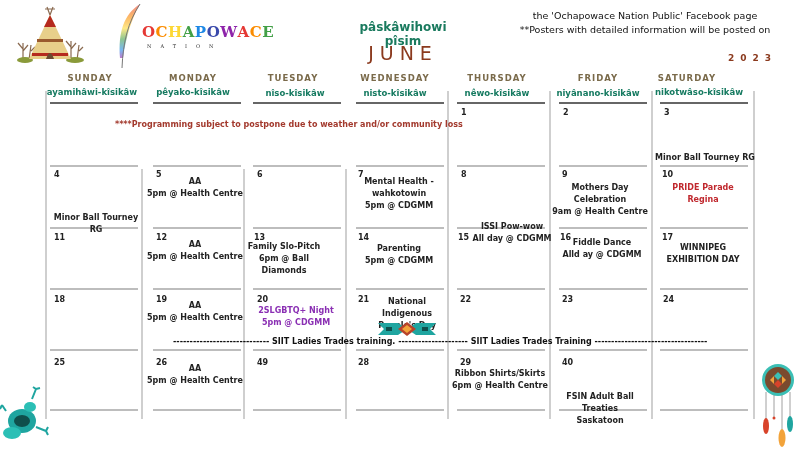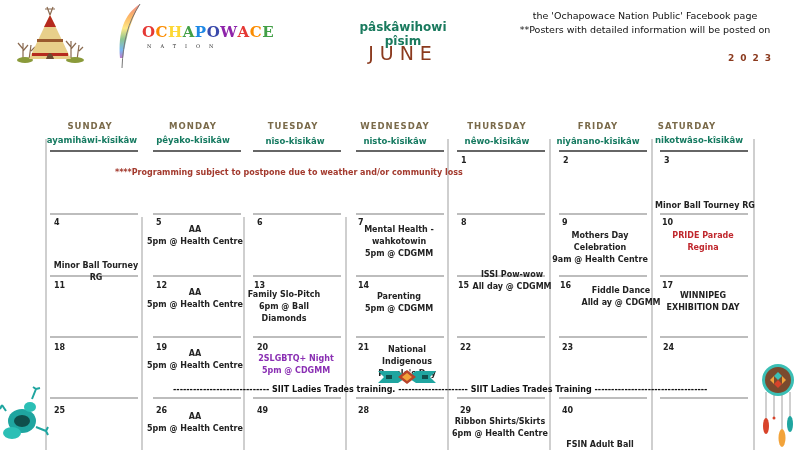--- a/index.html
+++ b/index.html
@@ -69,21 +69,21 @@
 <div class="abs logo-sub">NATION</div>
 
 <div class="abs cree-month">pâskâwihowi pîsim</div>
 <div class="abs month">JUNE</div>
 <div class="abs notice">
   <div>the 'Ochapowace Nation Public' Facebook page</div>
   <div>**Posters with detailed information will be posted on</div>
 </div>
 <div class="abs year">2023</div>
 
-<div class="abs cal" style="height:280px;margin-top:48px;">
+<div class="abs cal" style="height:280px;">
 
   <div class="col-head eng" style="left:0;">SUNDAY</div>
   <div class="col-head eng" style="left:103px;">MONDAY</div>
   <div class="col-head eng" style="left:203px;">TUESDAY</div>
   <div class="col-head eng" style="left:305px;">WEDNESDAY</div>
   <div class="col-head eng" style="left:407px;">THURSDAY</div>
   <div class="col-head eng" style="left:508px;">FRIDAY</div>
   <div class="col-head eng" style="left:597px;">SATURDAY</div>
 
   <div class="col-head cree" style="left:2px;top:14px;">ayamihâwi-kîsikâw</div>
@@ -197,21 +197,21 @@
   <div class="ev" style="left:308px;top:170px;width:102px;">
     <div>Parenting</div>
     <div>5pm @ CDGMM</div>
   </div>
   <div class="daynum" style="left:418px;top:160px;">15</div>
   <div class="ev" style="left:410px;top:148px;width:124px;">
     <div>ISSI Pow-wow</div>
     <div>All day @ CDGMM</div>
   </div>
   <div class="daynum" style="left:520px;top:160px;">16</div>
-  <div class="ev" style="left:512px;top:164px;width:100px;padding-left:19px;">
+  <div class="ev" style="left:512px;top:164px;width:100px;">
     <div>Fiddle Dance</div>
     <div>Alld ay @ CDGMM</div>
   </div>
   <div class="daynum" style="left:622px;top:160px;">17</div>
   <div class="ev" style="left:613px;top:169px;width:100px;">
     <div>WINNIPEG</div>
     <div>EXHIBITION DAY</div>
   </div>
 
   <div class="daynum" style="left:14px;top:222px;">18</div>

